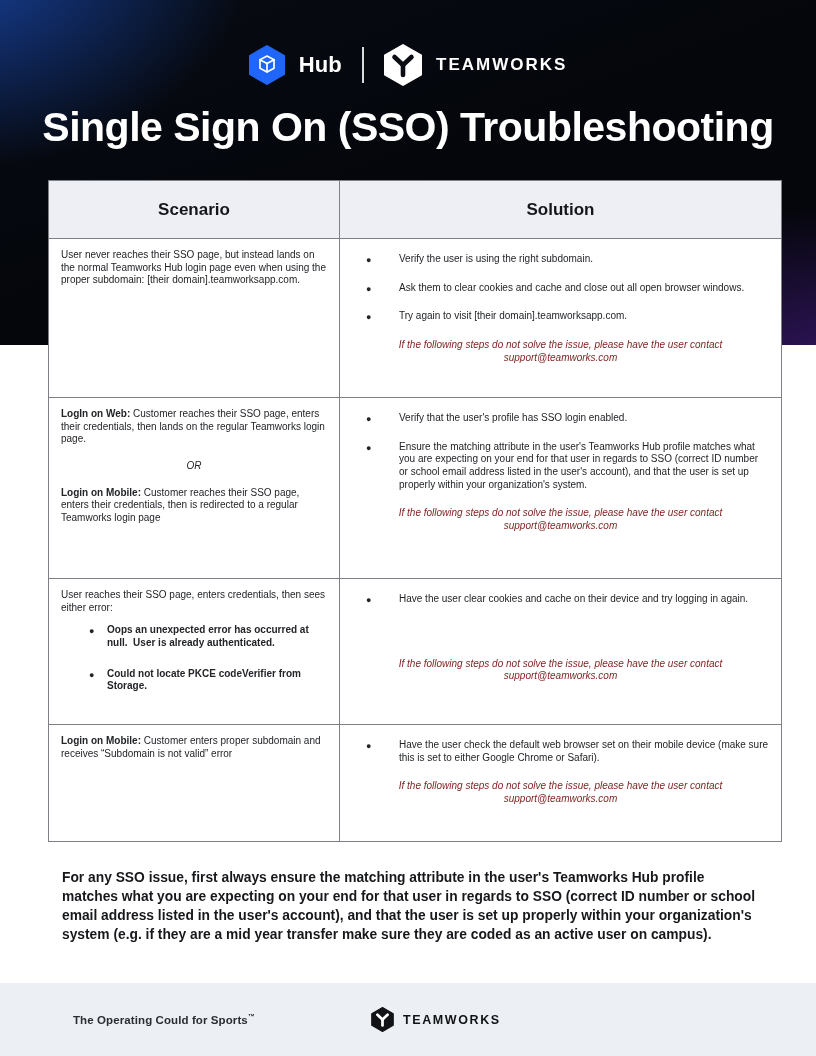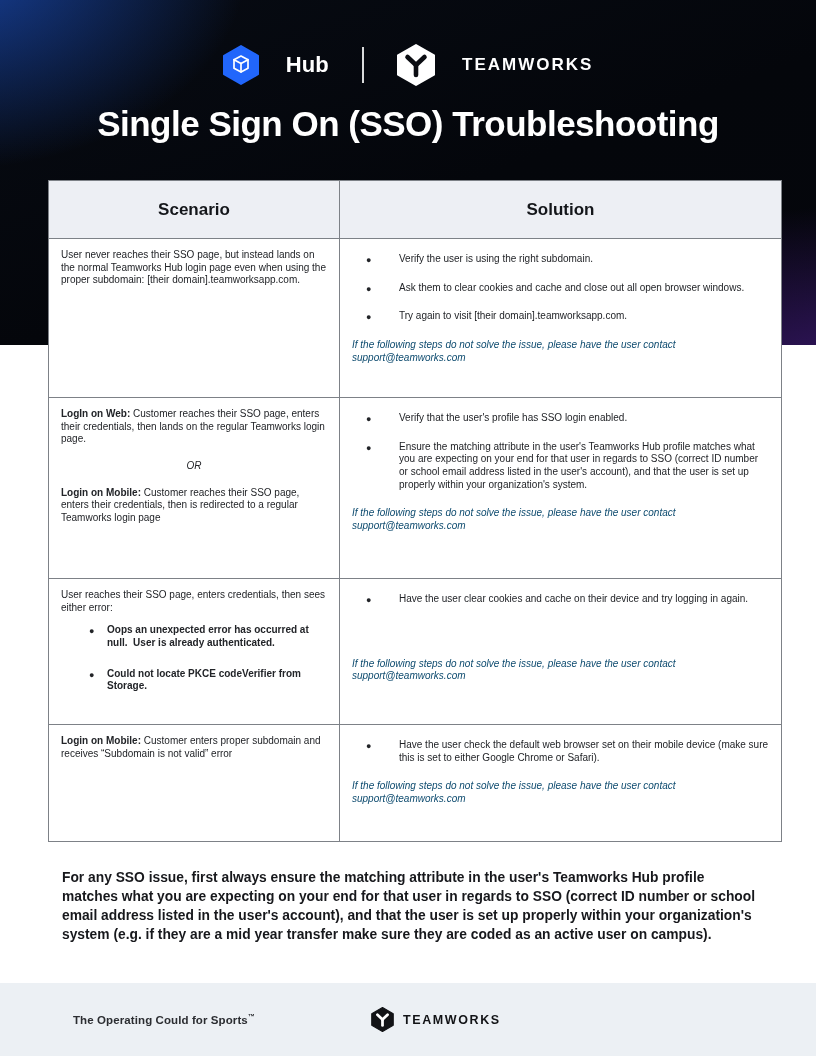--- a/index.html
+++ b/index.html
@@ -25,21 +25,21 @@
     background:
       radial-gradient(480px 340px at -6% -12%, rgba(30, 90, 220, 0.70), rgba(30, 90, 220, 0) 62%),
       radial-gradient(520px 300px at 104% 112%, rgba(88, 34, 165, 0.60), rgba(88, 34, 165, 0) 60%),
       linear-gradient(160deg, #070b13 0%, #04060b 55%, #05060c 100%);
     text-align: center;
   }
   .logo-row {
     display: flex;
     align-items: center;
     justify-content: center;
-    gap: 27px;
+    gap: 14px;
     padding-top: 44px;
     height: 86px;
   }
   .hex-svg { display: block; }
   .hub-label {
     color: #ffffff;
     font-size: 22px;
     font-weight: 700;
     letter-spacing: 0.2px;
   }
@@ -51,21 +51,21 @@
   }
   .tw-label {
     color: #ffffff;
     font-size: 17px;
     font-weight: 700;
     letter-spacing: 2px;
   }
   .page-title {
     margin: 18px 0 8px 0;
     color: #ffffff;
-    font-size: 35px;
+    font-size: 41px;
     font-weight: 700;
     letter-spacing: -0.5px;
   }
 
   
   .content { position: relative; }
   .ts-table {
     position: relative;
     margin: -165px 0 0 48px;
     width: 733px;
@@ -127,21 +127,22 @@
   .sol-ul li::before {
     content: "●";
     position: absolute;
     left: -33px;
     top: 2px;
     font-size: 9px;
   }
   .note {
     margin: 14px 0 0 12px;
     font-style: italic;
-    color: #0c4a6e;
+    color: #7f1d1d;
+    text-align: center;
   }
   .ts-table tbody tr:nth-child(3) .note { margin-top: 52px; }
 
   
   .footnote {
     margin: 27px 55px 0 62px;
     font-size: 13.8px;
     font-weight: 700;
     line-height: 1.37;
     color: #17181c;

